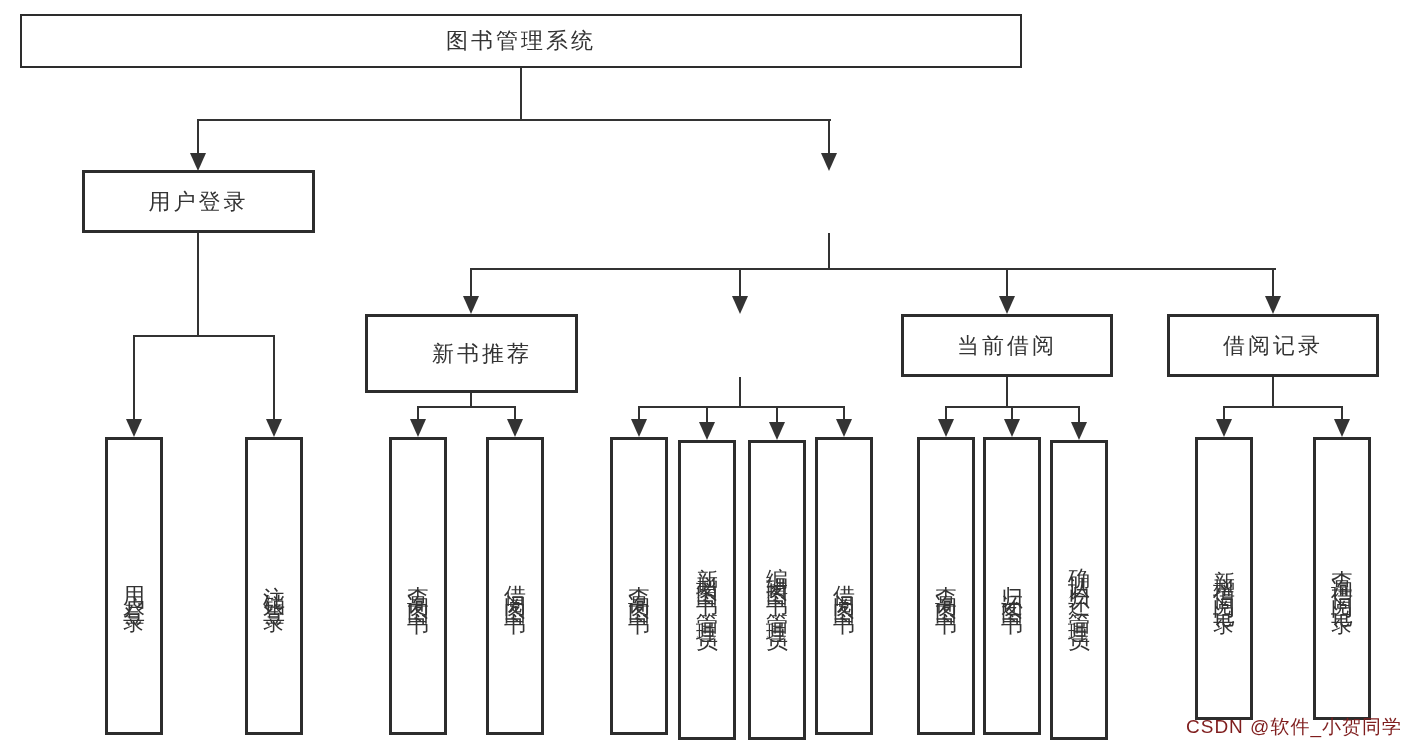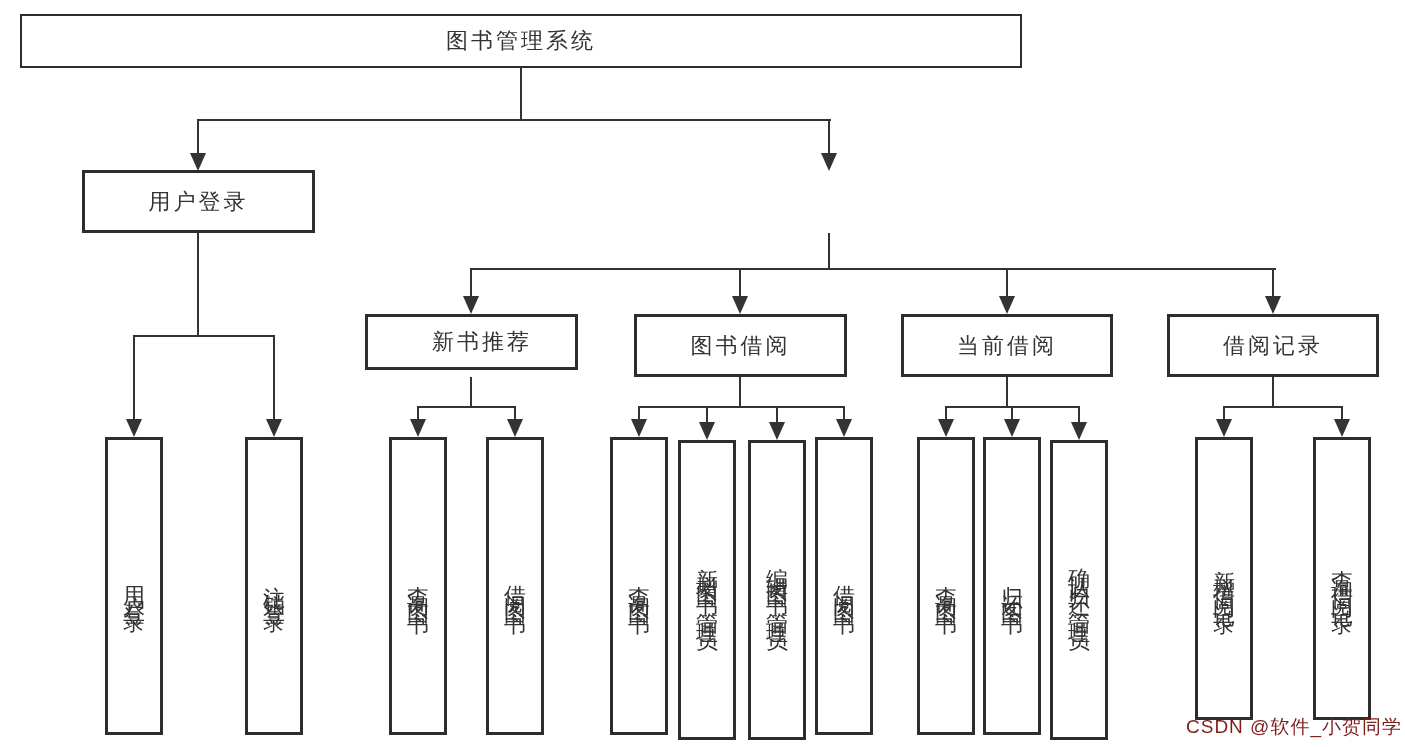--- a/index.html
+++ b/index.html
@@ -38,27 +38,24 @@
 
   <div class="box root" style="left:20px;top:14px;width:1002px;height:54px;">
     <span>图书管理系统</span>
   </div>
 
   <div class="box" style="left:82px;top:170px;width:233px;height:63px;">
     <span>用户登录</span>
   </div>
 
 
-  <div class="box" style="left:365px;top:314px;width:213px;height:56px;padding-left:21px;">
+  <div class="box" style="left:365px;top:314px;width:213px;height:79px;padding-left:21px;">
     <span>新书推荐</span>
   </div>
 
-  <div class="box" style="left:634px;top:314px;width:213px;height:63px;">
-    <span>图书借阅</span>
-  </div>
 
   <div class="box" style="left:901px;top:314px;width:212px;height:63px;justify-content:center;">
     <span>当前借阅</span>
   </div>
 
   <div class="box" style="left:1167px;top:314px;width:212px;height:63px;">
     <span>借阅记录</span>
   </div>
 
   <div class="box leaf" style="left:105px;top:437px;width:58px;height:298px;">

